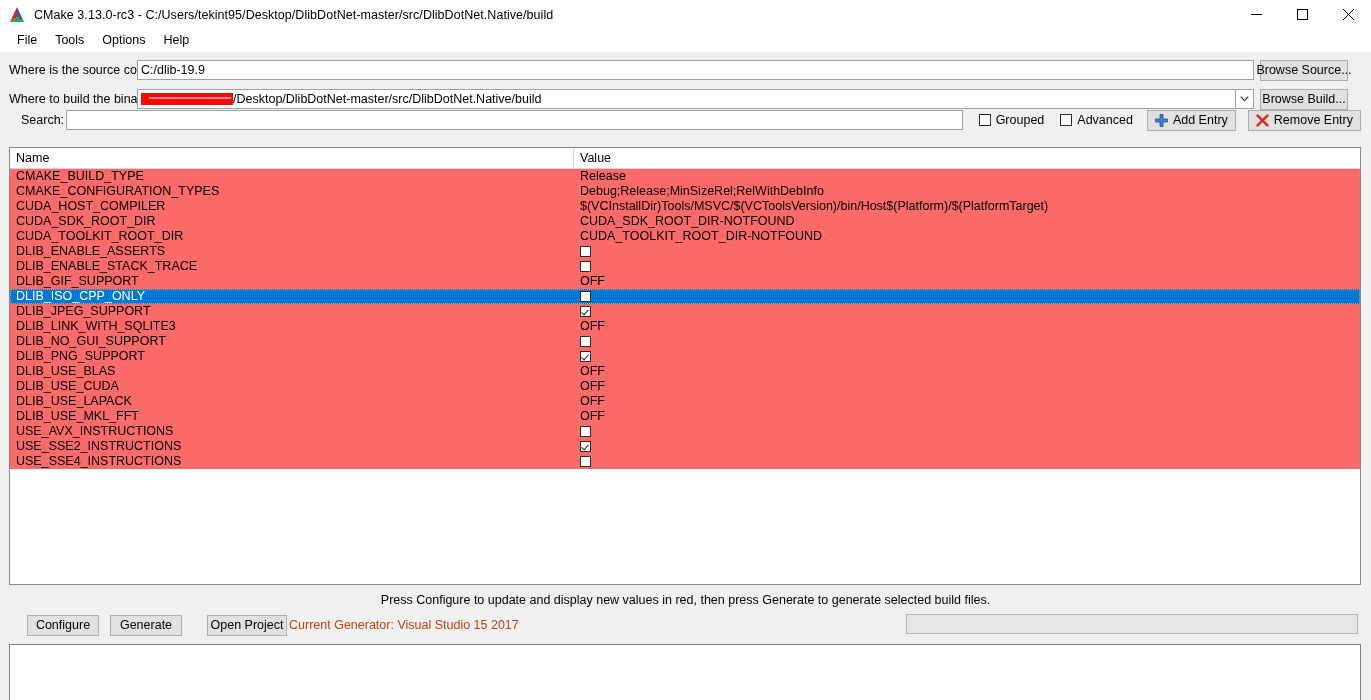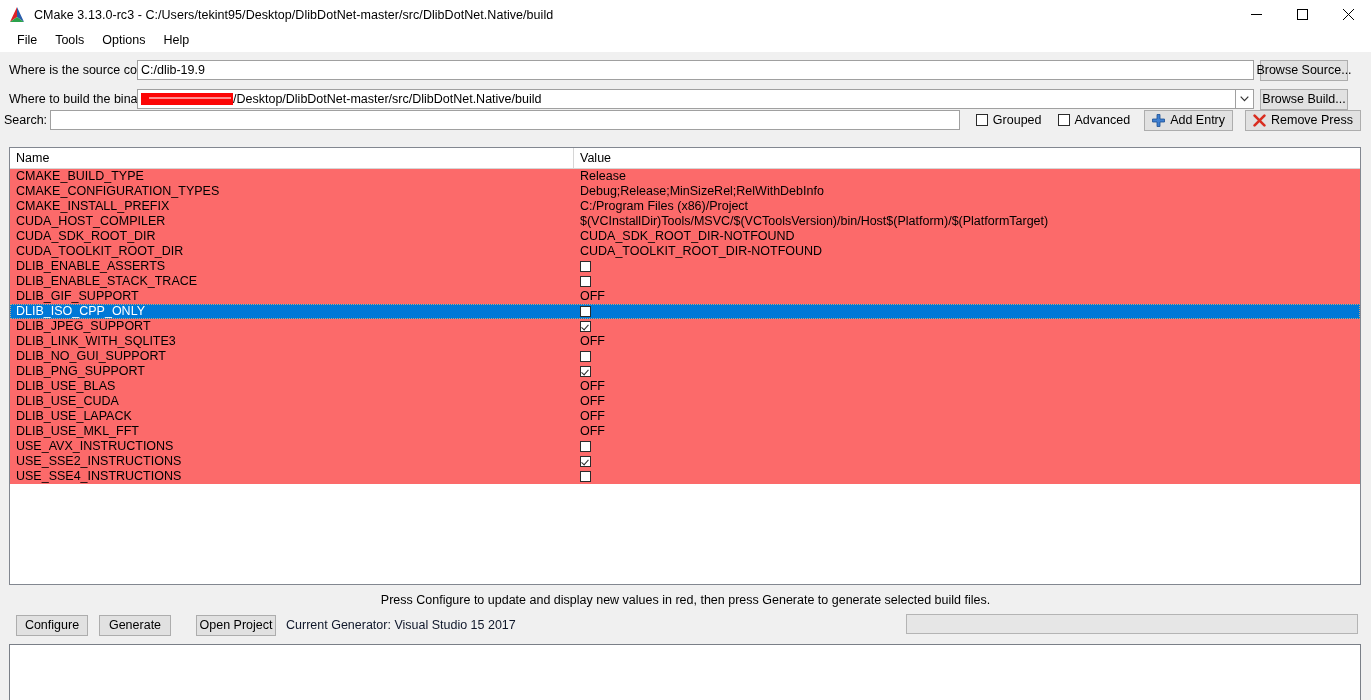--- a/index.html
+++ b/index.html
@@ -126,21 +126,21 @@
   }
 
   
   .search-row {
     position: absolute; left: 0; top: 56px;
     width: 1371px; height: 24px;
     display: flex; align-items: center;
   }
   .search-label {
     font-size: 12.5px; color: #000;
-    padding-left: 4px; width: 48px;
+    padding-left: 21px; width: 48px;
     white-space: nowrap;
   }
   .search-input {
     height: 20px; width: 954px;
     background: #ffffff;
     border: 1px solid #a0a0a0;
     box-sizing: border-box;
     font-size: 12.5px; color: #000;
     padding-left: 3px;
     outline: none;
@@ -256,22 +256,22 @@
   .act-btn {
     height: 21px;
     background: #e1e1e1;
     border: 1px solid #adadad;
     box-sizing: border-box;
     font-size: 12.5px; color: #000;
     display: flex; align-items: center; justify-content: center;
     white-space: nowrap;
   }
   .gen-text {
-    font-size: 12.5px; color: #0f172a;
-    margin-left: 10px; white-space: nowrap;
+    font-size: 12.5px; color: #c2410c;
+    margin-left: 2px; white-space: nowrap;
   }
   .progress {
     position: absolute; left: 906px; top: 562px;
     width: 452px; height: 20px;
     background: #e6e6e6;
     border: 1px solid #b4b4b4;
     box-sizing: border-box;
   }
   .logbox {
     position: absolute; left: 9px; top: 592px;
@@ -365,43 +365,39 @@
         </span>
         <span>Add Entry</span>
       </div>
       <div class="tb-btn" style="margin-left:12px;margin-right:10px;">
         <span class="gi">
           <svg width="13" height="13" viewBox="0 0 13 13">
             <line x1="1.6" y1="1.6" x2="11.4" y2="11.4" stroke="#d92d20" stroke-width="2.6" stroke-linecap="round"></line>
             <line x1="11.4" y1="1.6" x2="1.6" y2="11.4" stroke="#d92d20" stroke-width="2.6" stroke-linecap="round"></line>
           </svg>
         </span>
-        <span>Remove Press</span>
+        <span>Remove Entry</span>
       </div>
     </div>
 
     <div class="table-wrap">
       <div class="thead">
         <div class="th th-name">Name</div>
         <div class="th th-value">Value</div>
       </div>
       <div id="table-body">
           <div class="trow red">
             <div class="cell-name">CMAKE_BUILD_TYPE</div>
             <div class="cell-val">Release</div>
           </div>
           <div class="trow red">
             <div class="cell-name">CMAKE_CONFIGURATION_TYPES</div>
             <div class="cell-val">Debug;Release;MinSizeRel;RelWithDebInfo</div>
           </div>
           <div class="trow red">
-            <div class="cell-name">CMAKE_INSTALL_PREFIX</div>
-            <div class="cell-val">C:/Program Files (x86)/Project</div>
-          </div>
-          <div class="trow red">
             <div class="cell-name">CUDA_HOST_COMPILER</div>
             <div class="cell-val">$(VCInstallDir)Tools/MSVC/$(VCToolsVersion)/bin/Host$(Platform)/$(PlatformTarget)</div>
           </div>
           <div class="trow red">
             <div class="cell-name">CUDA_SDK_ROOT_DIR</div>
             <div class="cell-val">CUDA_SDK_ROOT_DIR-NOTFOUND</div>
           </div>
           <div class="trow red">
             <div class="cell-name">CUDA_TOOLKIT_ROOT_DIR</div>
             <div class="cell-val">CUDA_TOOLKIT_ROOT_DIR-NOTFOUND</div>
@@ -483,21 +479,21 @@
             <div class="cell-val">
               <span class="cell-chk"></span>
             </div>
           </div>
         </div>
     </div>
 
     <div class="hint">Press Configure to update and display new values in red, then press Generate to generate selected build files.</div>
 
     <div class="btnrow">
-      <div class="act-btn" style="margin-left:16px;width:72px;">Configure</div>
+      <div class="act-btn" style="margin-left:27px;width:72px;">Configure</div>
       <div class="act-btn" style="margin-left:11px;width:72px;">Generate</div>
       <div class="act-btn" style="margin-left:25px;width:80px;">Open Project</div>
       <div class="gen-text">Current Generator: Visual Studio 15 2017</div>
     </div>
     <div class="progress"></div>
 
     <div class="logbox"></div>
 
   </div>
 </div>

